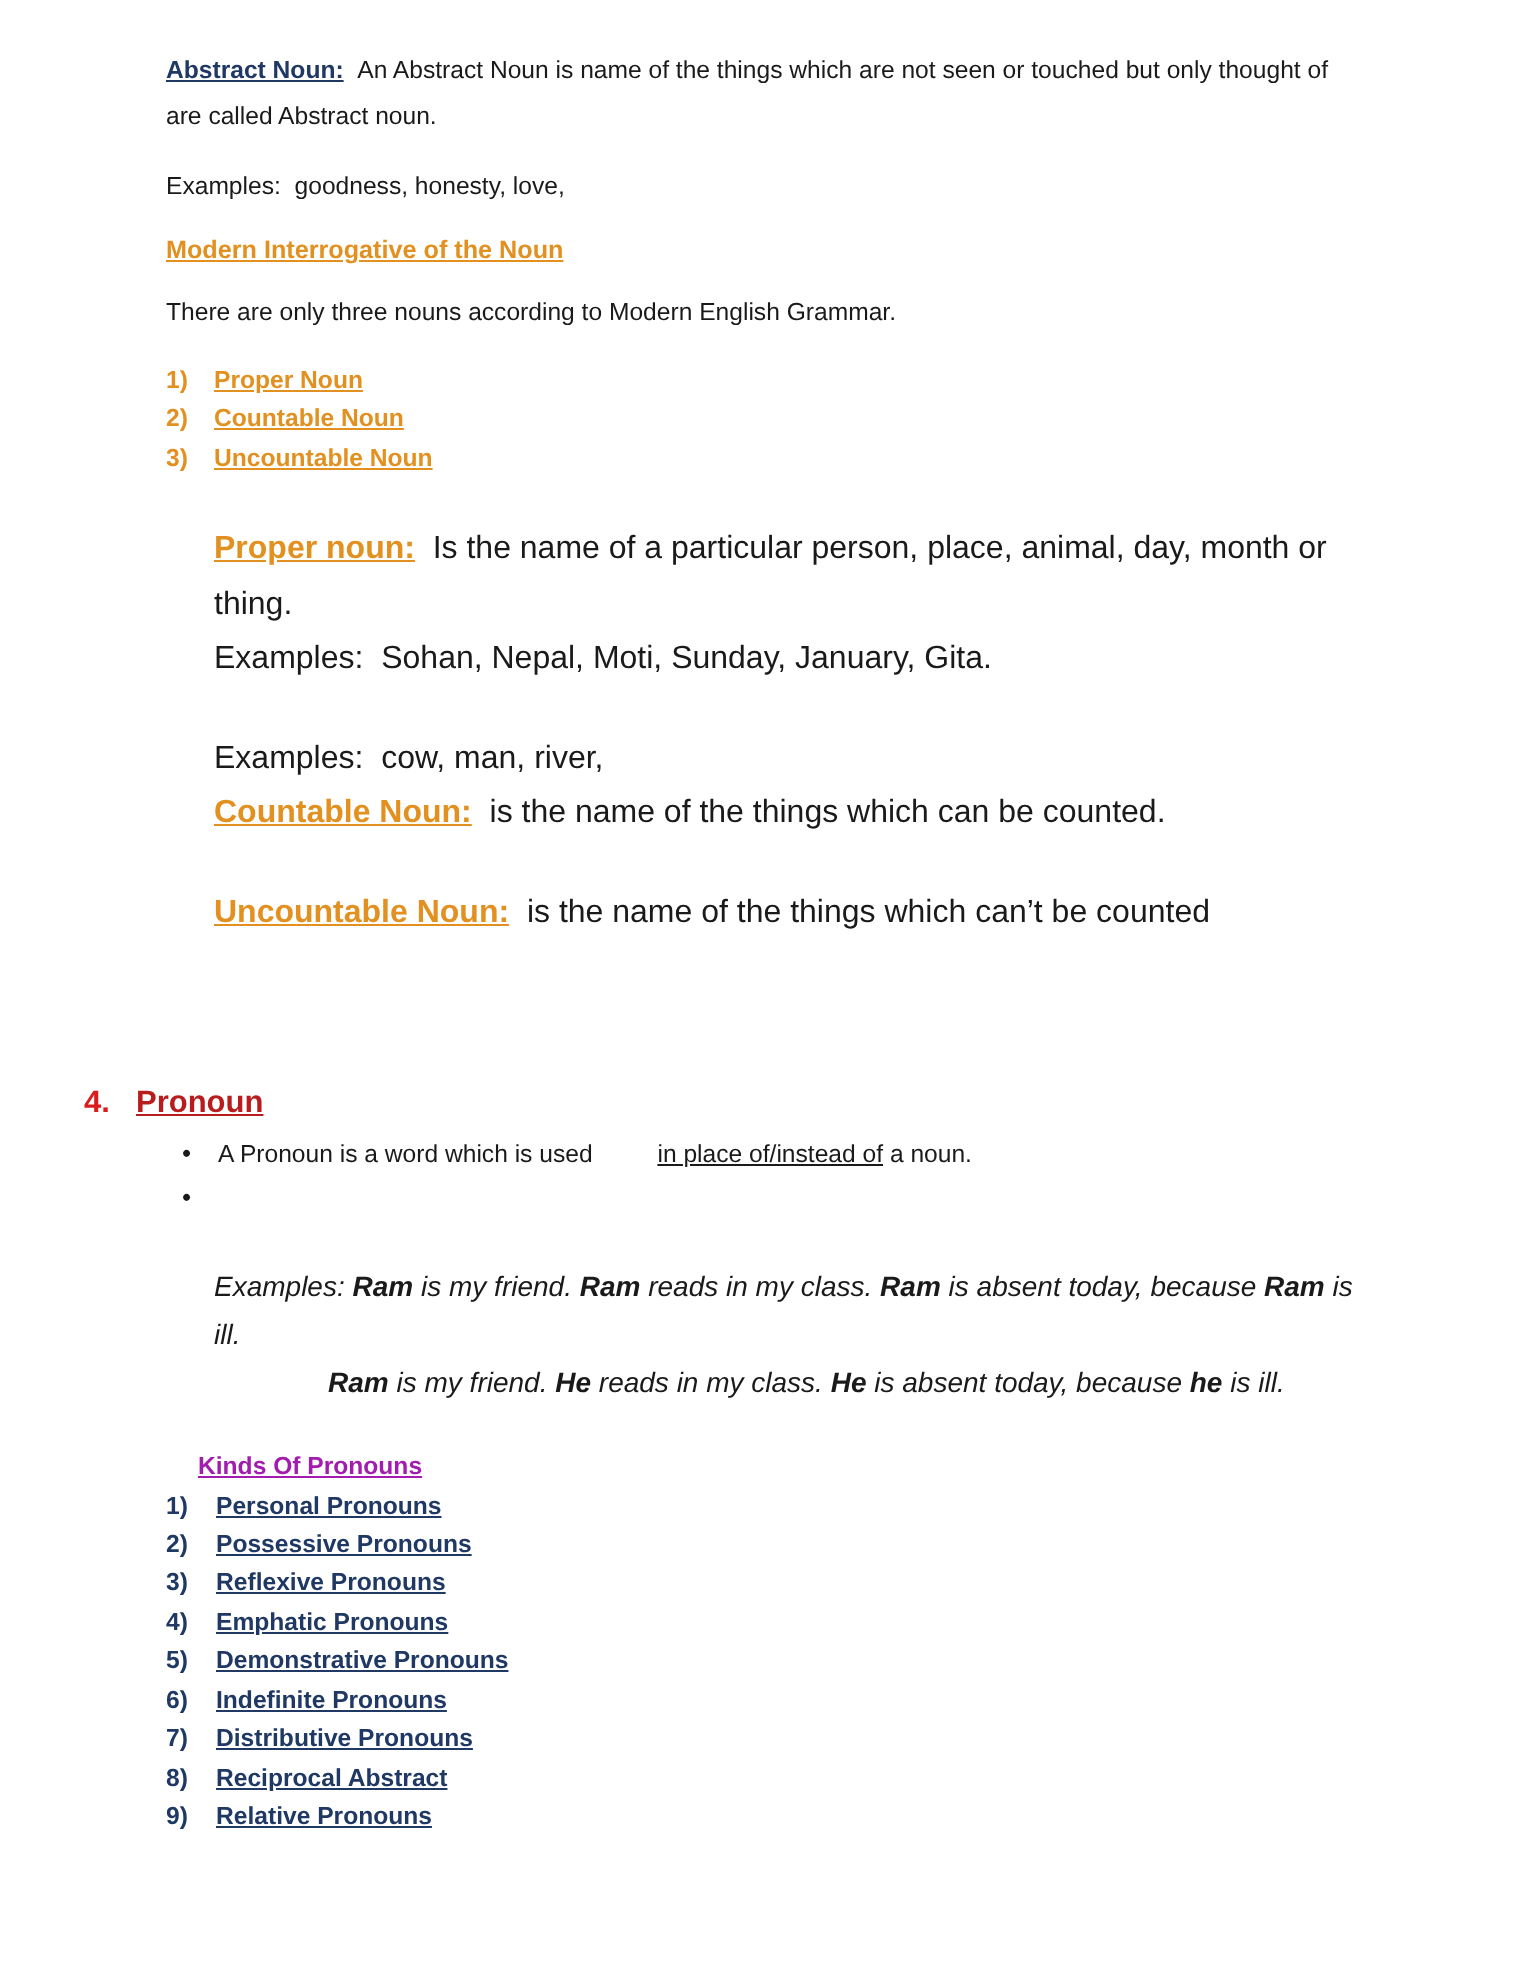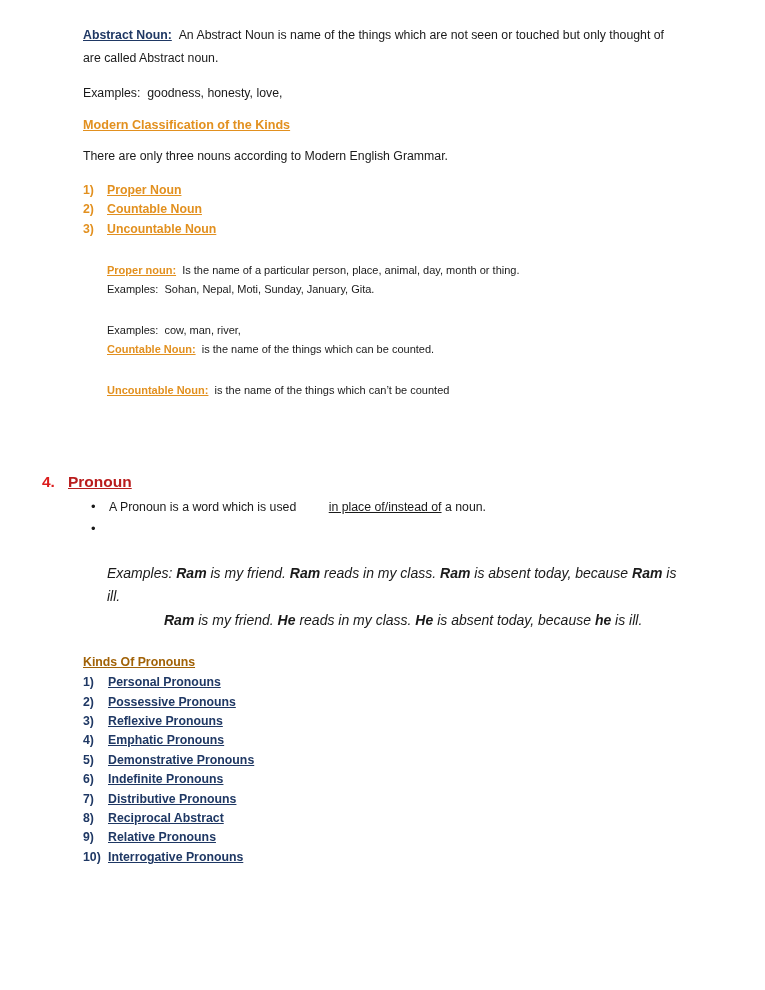--- a/index.html
+++ b/index.html
@@ -50,25 +50,26 @@
 
   
   .section-heading-orange {
     color: #E2901F;
     font-weight: bold;
     font-size: 12.6px;
     text-decoration: underline;
     display: inline-block;
   }
   .section-heading-navy {
-    color: #a16207;
+    color: #a21caf;
     font-weight: bold;
     font-size: 12.3px;
     text-decoration: underline;
     display: inline-block;
+    margin-left: 16px;
   }
 
   
   .olist {
     list-style: none;
     margin: 0;
     padding: 0;
   }
   .olist li {
     display: flex;
@@ -111,21 +112,21 @@
     font-weight: bold;
     text-decoration: underline;
   }
 
   
   .indent-block {
     margin-left: 24px;
   }
   .def-line {
     line-height: 1.72;
-    font-size: 11px;
+    font-size: 16px;
   }
 
   
   .pronoun-heading-row {
     display: flex;
     align-items: baseline;
     margin-left: -41px;
   }
   .pronoun-num {
     color: #DC1C1C;
@@ -187,21 +188,21 @@
     <div class="spacer-sm"></div>
 
     <p class="para">
       <span>Examples:</span>
       &nbsp;<span>goodness, honesty, love,</span>
     </p>
 
     <div class="spacer-sm"></div>
 
     <div>
-      <span class="section-heading-orange">Modern Classification of the Kinds</span>
+      <span class="section-heading-orange">Modern Interrogative of the Noun</span>
     </div>
 
     <div class="spacer-sm"></div>
 
     <p class="para">There are only three nouns according to Modern English Grammar.</p>
 
     <div class="spacer-sm"></div>
 
     <ul class="olist">
       <li>

